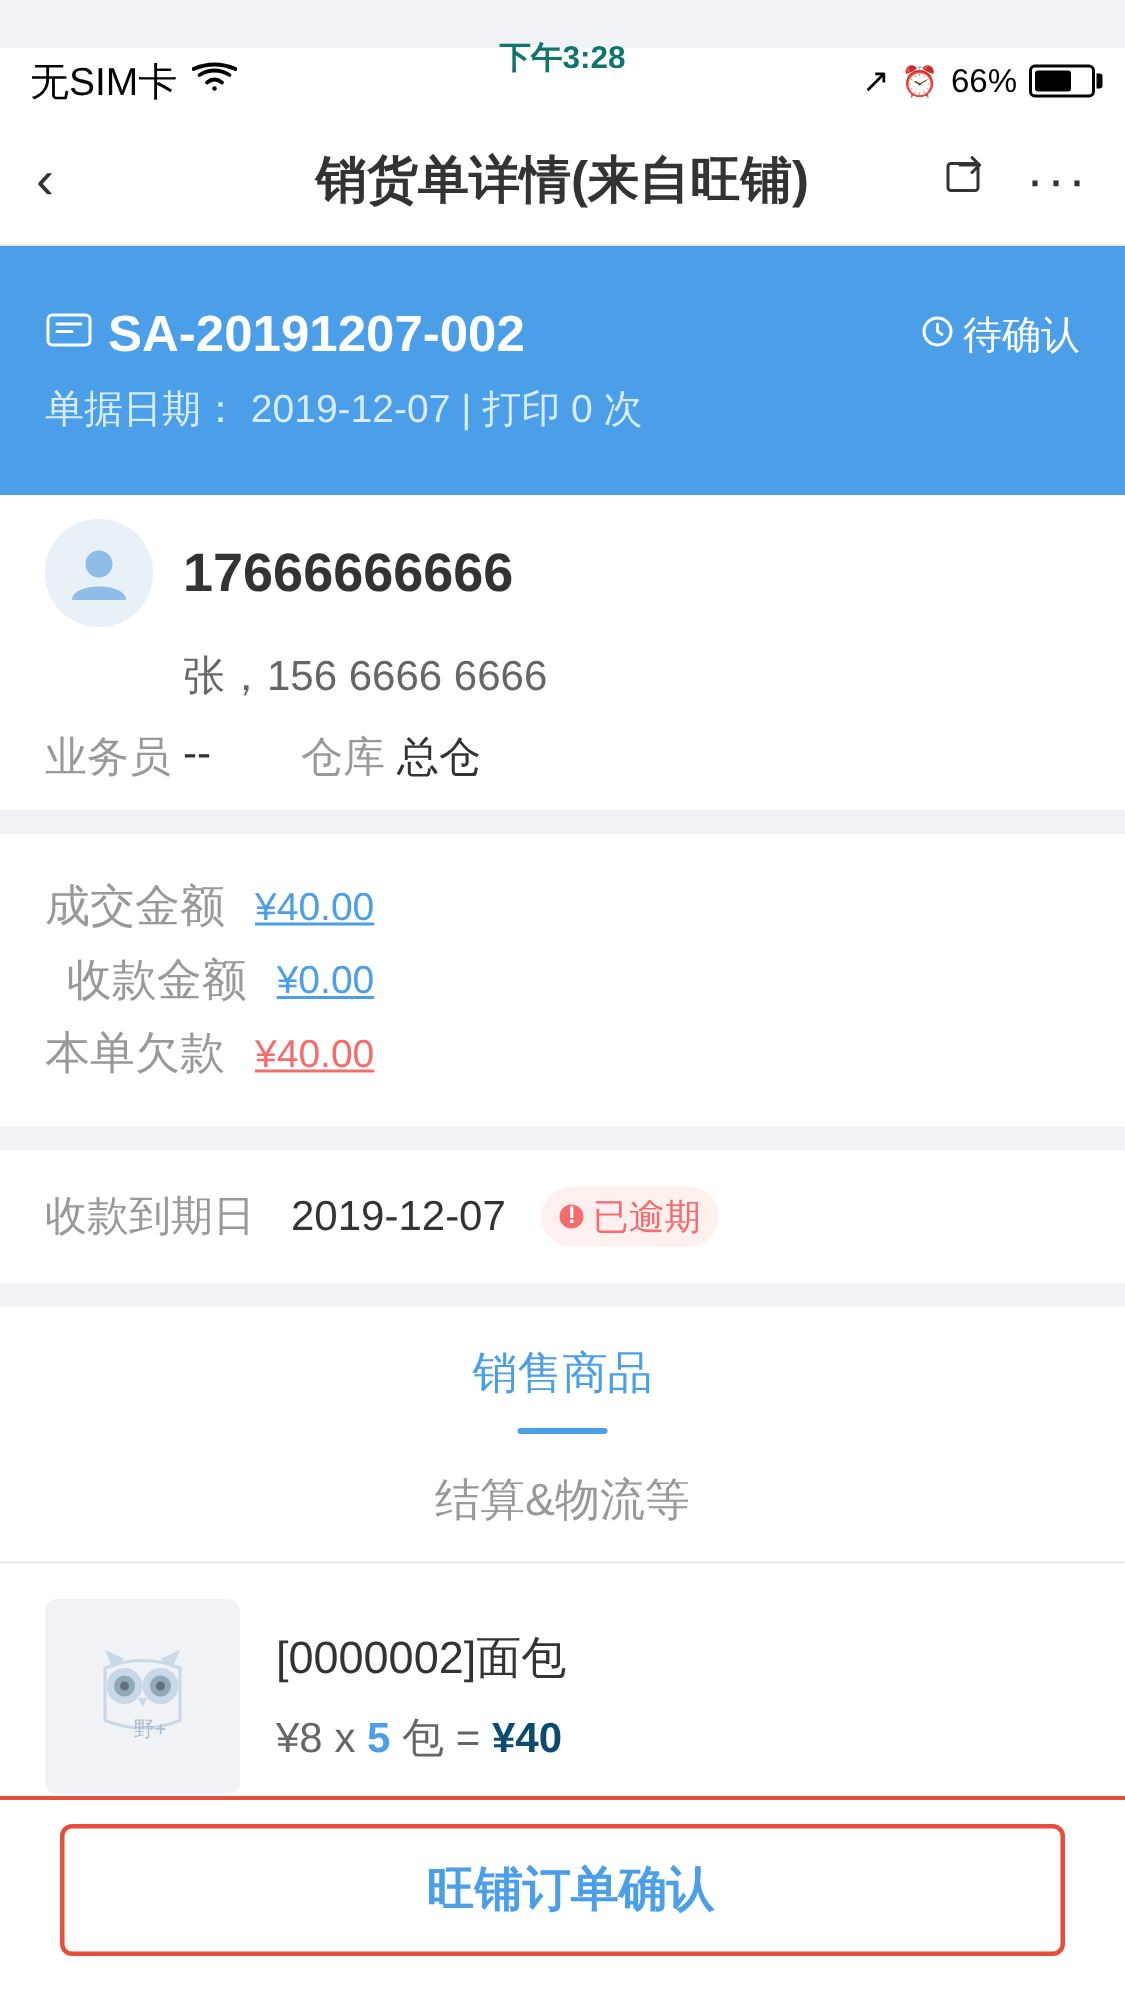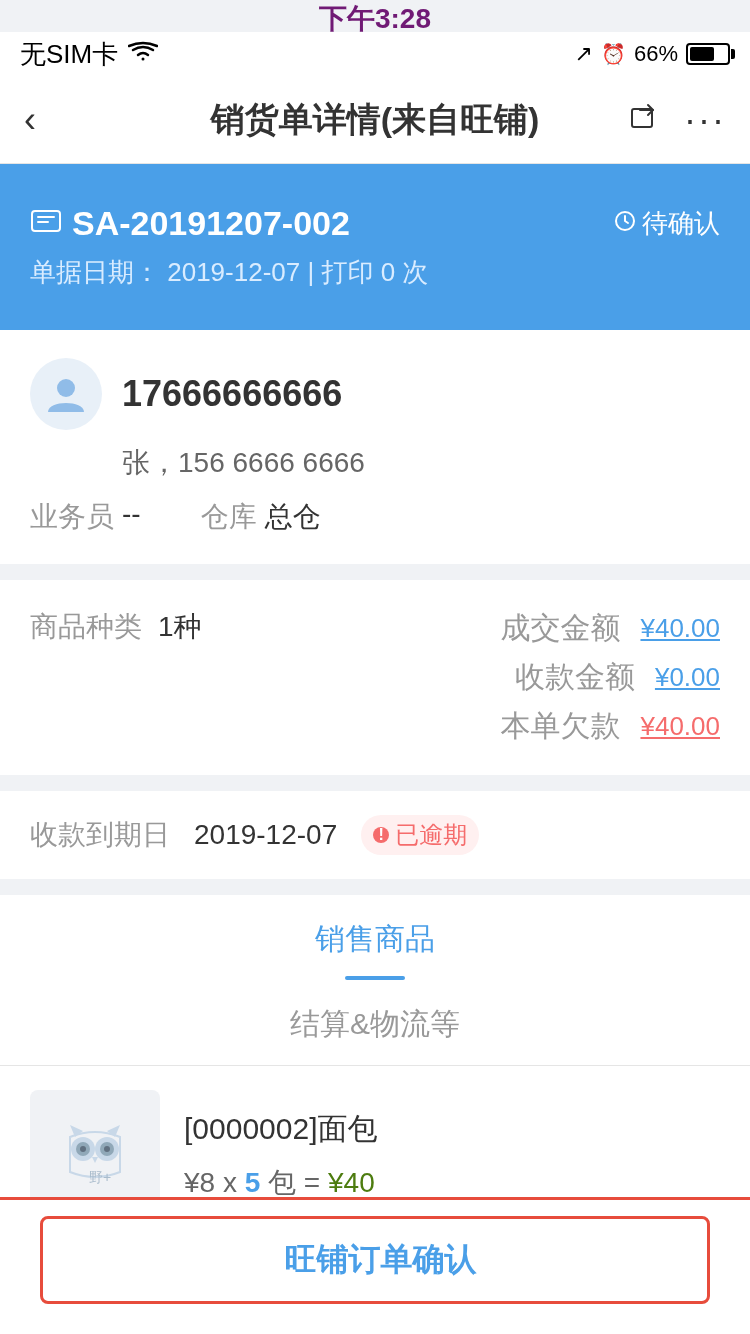--- a/index.html
+++ b/index.html
@@ -24,27 +24,27 @@
     }
     .status-left {
       font-size: 26px;
       font-weight: 500;
       color: #000;
       display: flex;
       align-items: center;
       gap: 10px;
     }
     .status-center {
-      font-size: 28px;
+      font-size: 21px;
       font-weight: 600;
-      color: #701a75;
+      color: #0f766e;
       position: absolute;
       left: 50%;
       transform: translateX(-50%);
-      top: 0;
+      top: 24px;
     }
     .status-right {
       display: flex;
       align-items: center;
       gap: 8px;
       font-size: 24px;
       color: #000;
     }
     .battery-icon {
       width: 44px;
@@ -141,21 +141,21 @@
       gap: 6px;
     }
     .order-meta {
       font-size: 26px;
       color: #d9ecff;
     }
 
     
     .customer-section {
       background: #fff;
-      padding: 28px 30px;
+      padding: 16px 30px;
       margin-bottom: 16px;
     }
     .customer-row {
       display: flex;
       align-items: center;
       gap: 20px;
       margin-bottom: 14px;
     }
     .avatar {
       width: 72px;
@@ -364,22 +364,22 @@
     }
     .product-price-row {
       font-size: 28px;
       color: #666;
     }
     .price-highlight {
       color: #4a9fe8;
       font-weight: 600;
     }
     .price-total {
-      color: #4d7c0f;
-      font-weight: 400;
+      color: #0c4a6e;
+      font-weight: 700;
       text-align: right;
     }
 
     
     .bottom-area {
       background: #f0f2f5;
       height: 200px;
     }
 
     
@@ -495,26 +495,20 @@
       <span class="detail-value">--</span>
     </div>
     <div class="detail-item">
       <span class="detail-label">仓库</span>
       <span class="detail-value">总仓</span>
     </div>
   </div>
 </div>
 
 <div class="stats-section">
-  <div class="stats-left">
-    <div class="stats-row">
-      <span class="stats-label">商品种类</span>
-      <span class="stats-value">1种</span>
-    </div>
-  </div>
   <div class="stats-right">
     <div class="amount-row">
       <span class="amount-label">成交金额</span>
       <span class="amount-value amount-blue">¥40.00</span>
     </div>
     <div class="amount-row">
       <span class="amount-label">收款金额</span>
       <span class="amount-value amount-blue">¥0.00</span>
     </div>
     <div class="amount-row">

